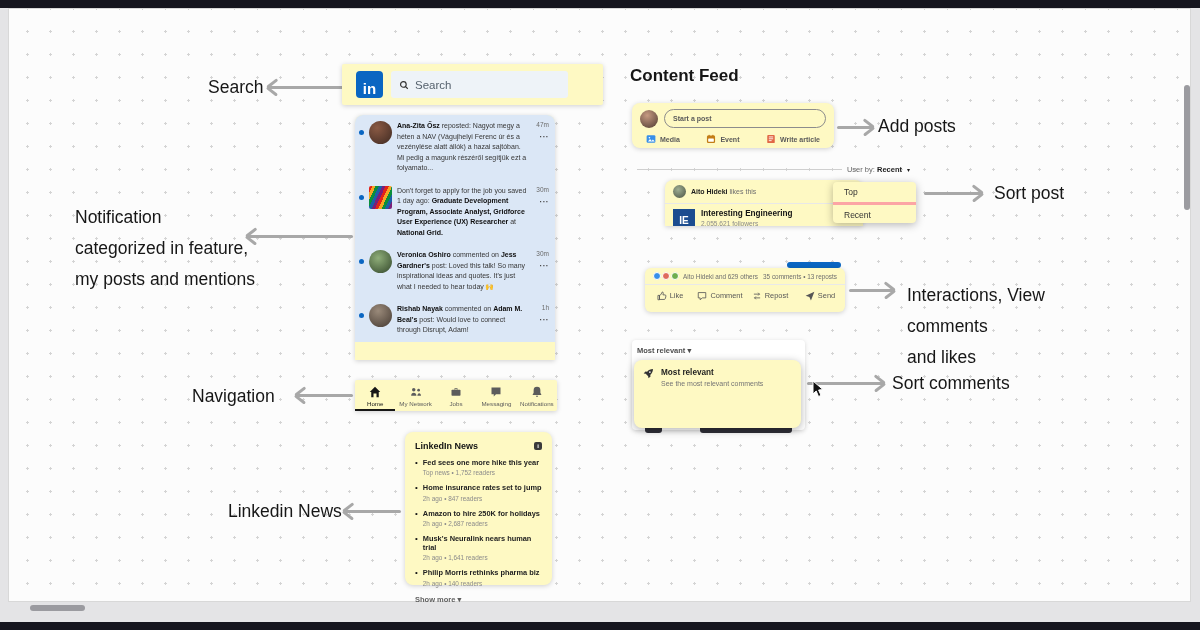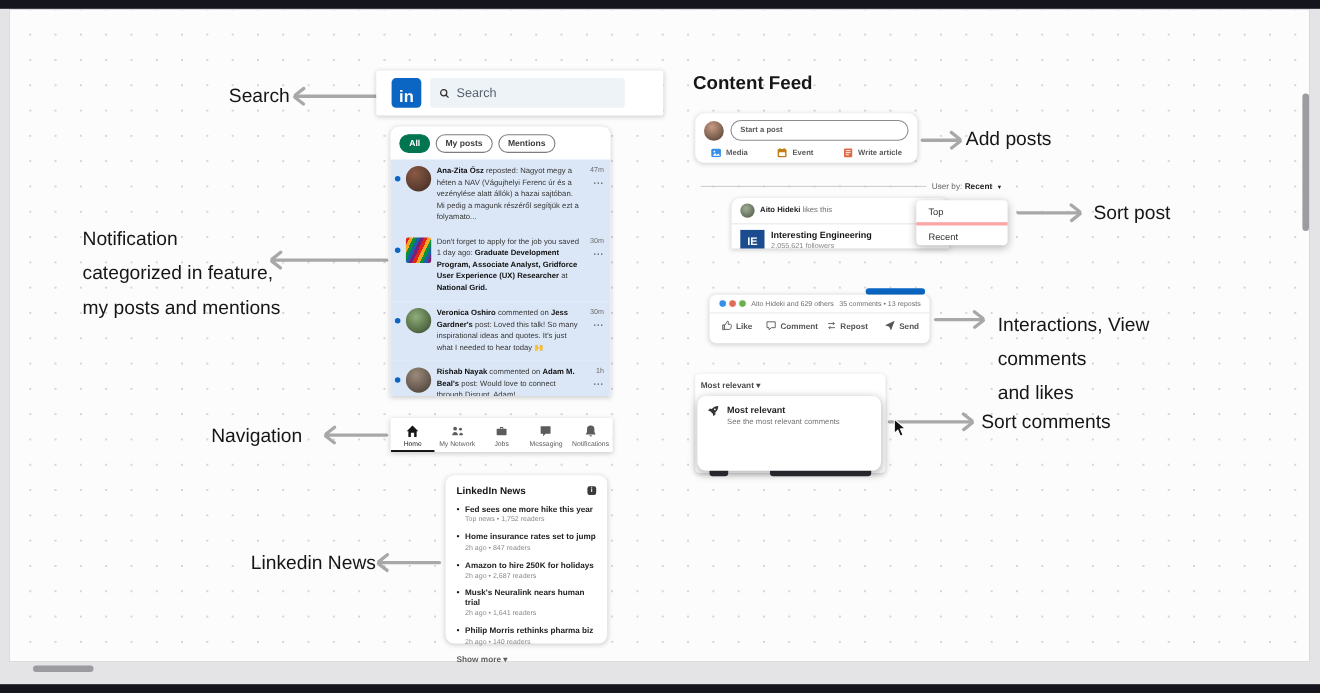--- a/index.html
+++ b/index.html
@@ -26,21 +26,21 @@
   .ann.single { line-height:normal; white-space:nowrap; }
   .ann.heading { font-weight:bold; font-size:17px; }
   .arrow { position:absolute; background:#a8a8a8; height:2.5px; border-radius:2px; }
   .arrow::before,.arrow::after { content:""; position:absolute; width:13px; height:2.5px; background:#a8a8a8; border-radius:2px; }
   .arrow.head-left::before  { left:-1px; top:0; transform-origin:0 50%; transform:rotate(-38deg); }
   .arrow.head-left::after   { left:-1px; top:0; transform-origin:0 50%; transform:rotate(38deg); }
   .arrow.head-right::before { right:-1px; top:0; transform-origin:100% 50%; transform:rotate(-38deg); }
   .arrow.head-right::after  { right:-1px; top:0; transform-origin:100% 50%; transform:rotate(38deg); }
 
   
-  .card { position:absolute; background:#ffffff; box-shadow:0 1px 5px rgba(0,0,0,.18); }
+  .card { position:absolute; background:#fef9c3; box-shadow:0 1px 5px rgba(0,0,0,.18); }
 
   
   .search-card { left:342px; top:64px; width:261px; height:41px; display:flex; align-items:center; padding-left:14px; border-radius:2px; }
   .li-logo { width:27px; height:27px; background:#0a66c2; border-radius:4px; color:#fff; font-weight:bold; font-size:15px; display:flex; align-items:flex-end; justify-content:center; padding-bottom:2px; line-height:1; }
   .search-box { margin-left:8px; width:177px; height:27px; background:#eef3f8; border-radius:3px; display:flex; align-items:center; padding-left:8px; gap:6px; }
   .search-input { border:none; outline:none; background:transparent; font-size:11.5px; color:#333; width:130px; font-family:"Liberation Sans",sans-serif; }
   .search-input::placeholder { color:#56626e; }
 
   
   .notif-card { left:355px; top:115px; width:200px; height:245px; border-radius:8px 8px 0 0; overflow:hidden; }
@@ -112,21 +112,21 @@
   
   .follow-peek { position:absolute; left:787px; top:262px; width:54px; height:6px; background:#0a66c2; border-radius:3px; }
   .inter-card { left:645px; top:268px; width:200px; height:44px; border-radius:6px; }
   .inter-r1 { display:flex; justify-content:space-between; align-items:center; padding:4px 8px; border-bottom:1px solid #e9e9e9; }
   .reactors { display:flex; align-items:center; gap:4px; }
   .rx { width:8px; height:8px; border-radius:50%; border:1px solid #fff; }
   .rx + .rx { margin-left:-3px; }
   .rx.like { background:#378fe9; } .rx.love { background:#df6b5c; } .rx.celebrate { background:#6dae4f; }
   .inter-r1 .t { font-size:6.4px; color:#6e6e6e; }
   .inter-r2 { display:flex; }
-  .ibtn { flex:1; display:flex; align-items:flex-end; justify-content:center; gap:3px; padding:6px 0; font-size:7.4px; font-weight:bold; color:#565656; cursor:pointer; }
+  .ibtn { flex:1; display:flex; align-items:flex-start; justify-content:center; gap:3px; padding:6px 0; font-size:7.4px; font-weight:normal; color:#565656; cursor:pointer; }
 
   
   .sc-backdrop { position:absolute; left:632px; top:340px; width:173px; height:90px; background:#fff; border-radius:4px; box-shadow:0 1px 4px rgba(0,0,0,.15); }
   .sc-trigger { position:absolute; left:637px; top:346px; font-size:7.5px; font-weight:bold; color:#4d4d4d; cursor:pointer; z-index:2; }
   .dark-peek { position:absolute; background:#2e2e36; border-radius:3px; height:8px; top:425px; z-index:1; }
   .dp1 { left:645px; width:17px; } .dp2 { left:700px; width:92px; }
   .sc-dd { left:634px; top:360px; width:167px; height:68px; border-radius:8px; box-shadow:0 2px 9px rgba(0,0,0,.3); padding:8px 9px; z-index:6; }
   .sc-opt { display:flex; gap:7px; align-items:flex-start; cursor:pointer; }
   .sc-opt + .sc-opt { margin-top:7px; }
   .sc-opt .ti { font-size:8.2px; font-weight:bold; color:#1f1f1f; }
@@ -170,25 +170,20 @@
   <div class="search-box">
     <svg width="10" height="10" viewBox="0 0 16 16">
         <circle cx="7" cy="7" r="4.5" fill="none" stroke="#2f2f2f" stroke-width="1.8"></circle>
         <line x1="10.5" y1="10.5" x2="14" y2="14" stroke="#2f2f2f" stroke-width="1.8"></line>
       </svg>
     <input class="search-input" type="text" placeholder="Search" style="">
   </div>
 </div>
 
 <div class="card notif-card">
-  <div class="notif-tabs">
-    <span class="pill active">All</span>
-    <span class="pill">My posts</span>
-    <span class="pill">Mentions</span>
-  </div>
 
   <div class="nrow">
     <span class="dot"></span>
     <span class="navi av-a"></span>
     <div class="ntxt"><b>Ana-Zita Ősz</b><span> reposted: Nagyot megy a héten a NAV (Vágujhelyi Ferenc úr és a vezénylése alatt állók) a hazai sajtóban. Mi pedig a magunk részéről segítjük ezt a folyamato...</span></div>
     <div class="nside">
         <div class="ntime">47m</div>
         <div class="nmenu">···</div>
       </div>
   </div>

